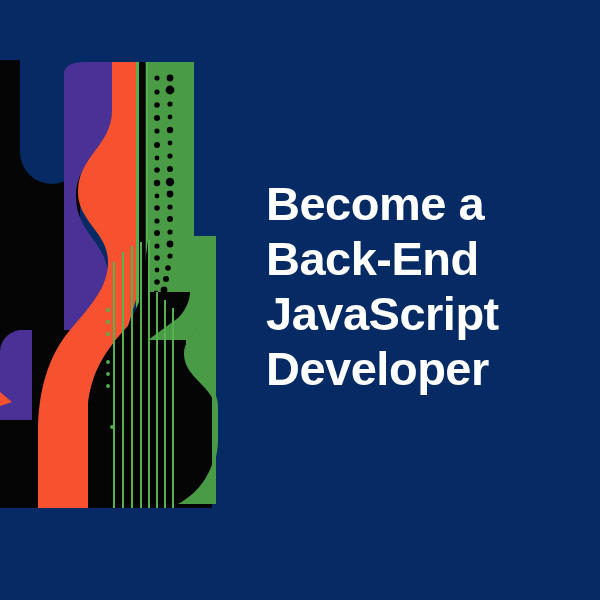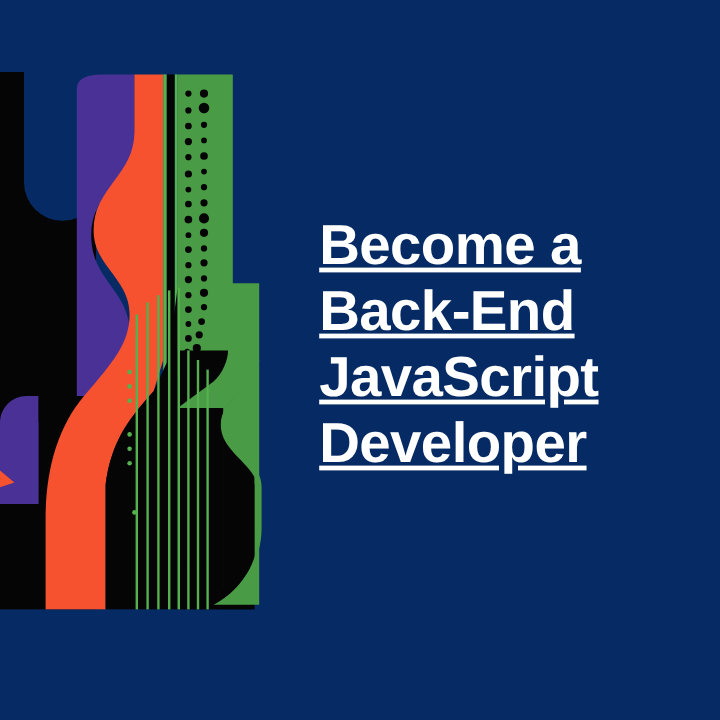--- a/index.html
+++ b/index.html
@@ -32,21 +32,20 @@
     top: 176px;
     width: 300px;
     color: #ffffff;
     font-family: "Liberation Sans", sans-serif;
     font-weight: bold;
     font-size: 47px;
     line-height: 55px;
     letter-spacing: -0.5px;
     white-space: pre-line;
     margin: 0;
-    text-decoration: underline;
     -webkit-font-smoothing: antialiased;
   }
 </style>
 </head>
 <body>
 
 <div id="banner">
 
   <svg id="artwork" viewBox="0 0 600 600" xmlns="http://www.w3.org/2000/svg" preserveAspectRatio="none" shape-rendering="geometricPrecision">
 

